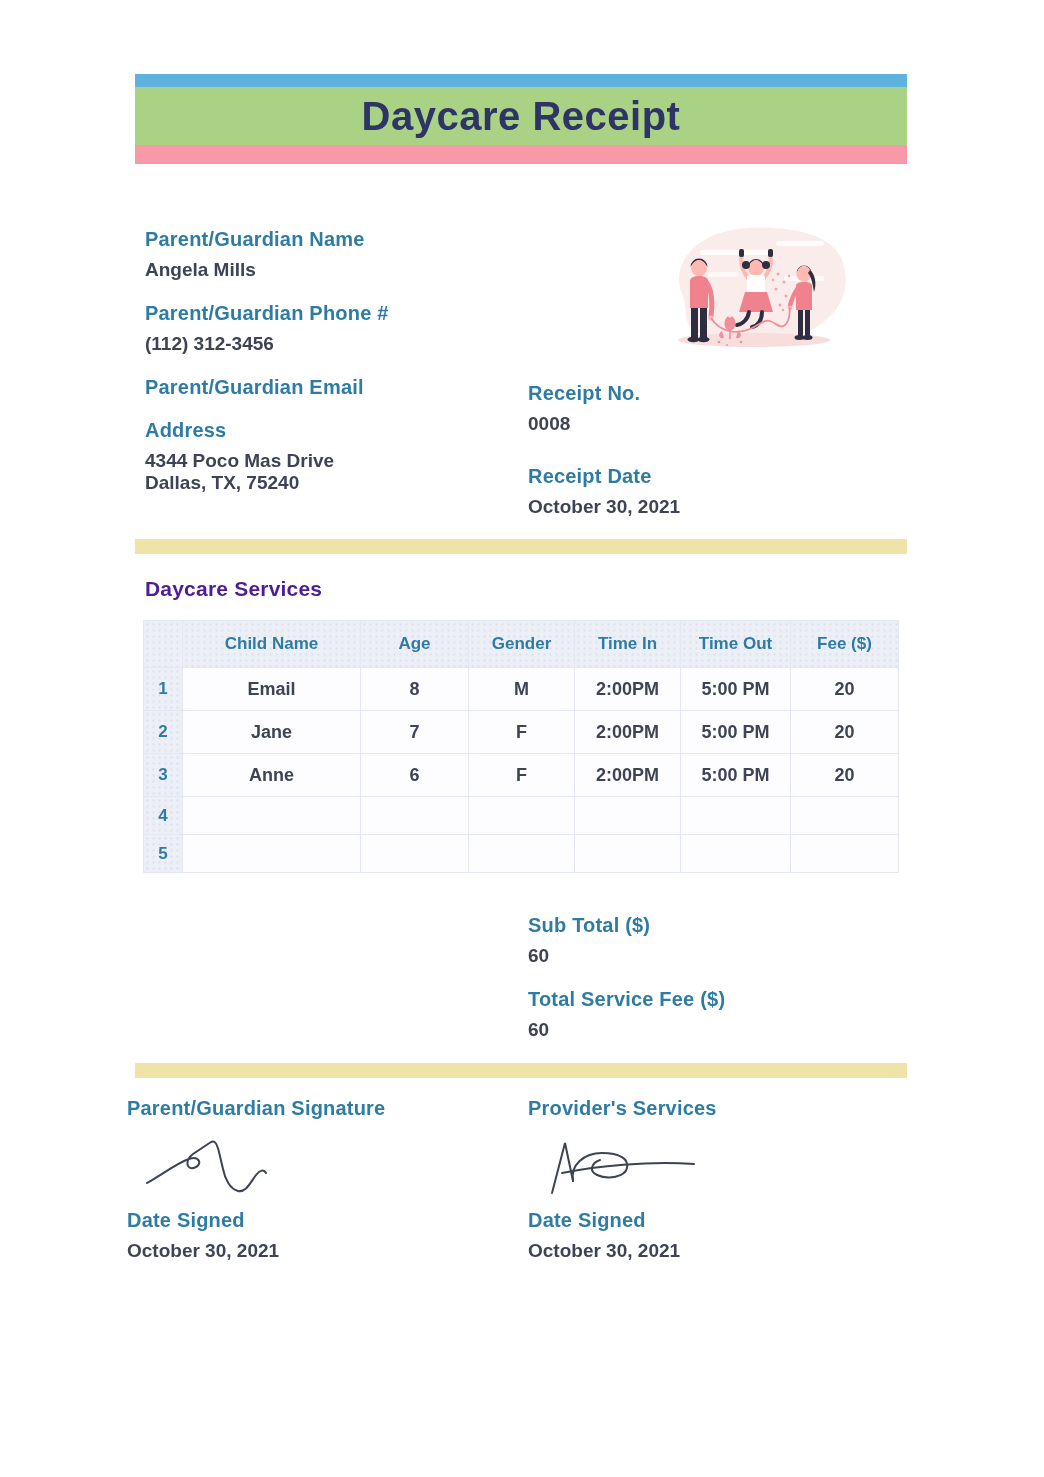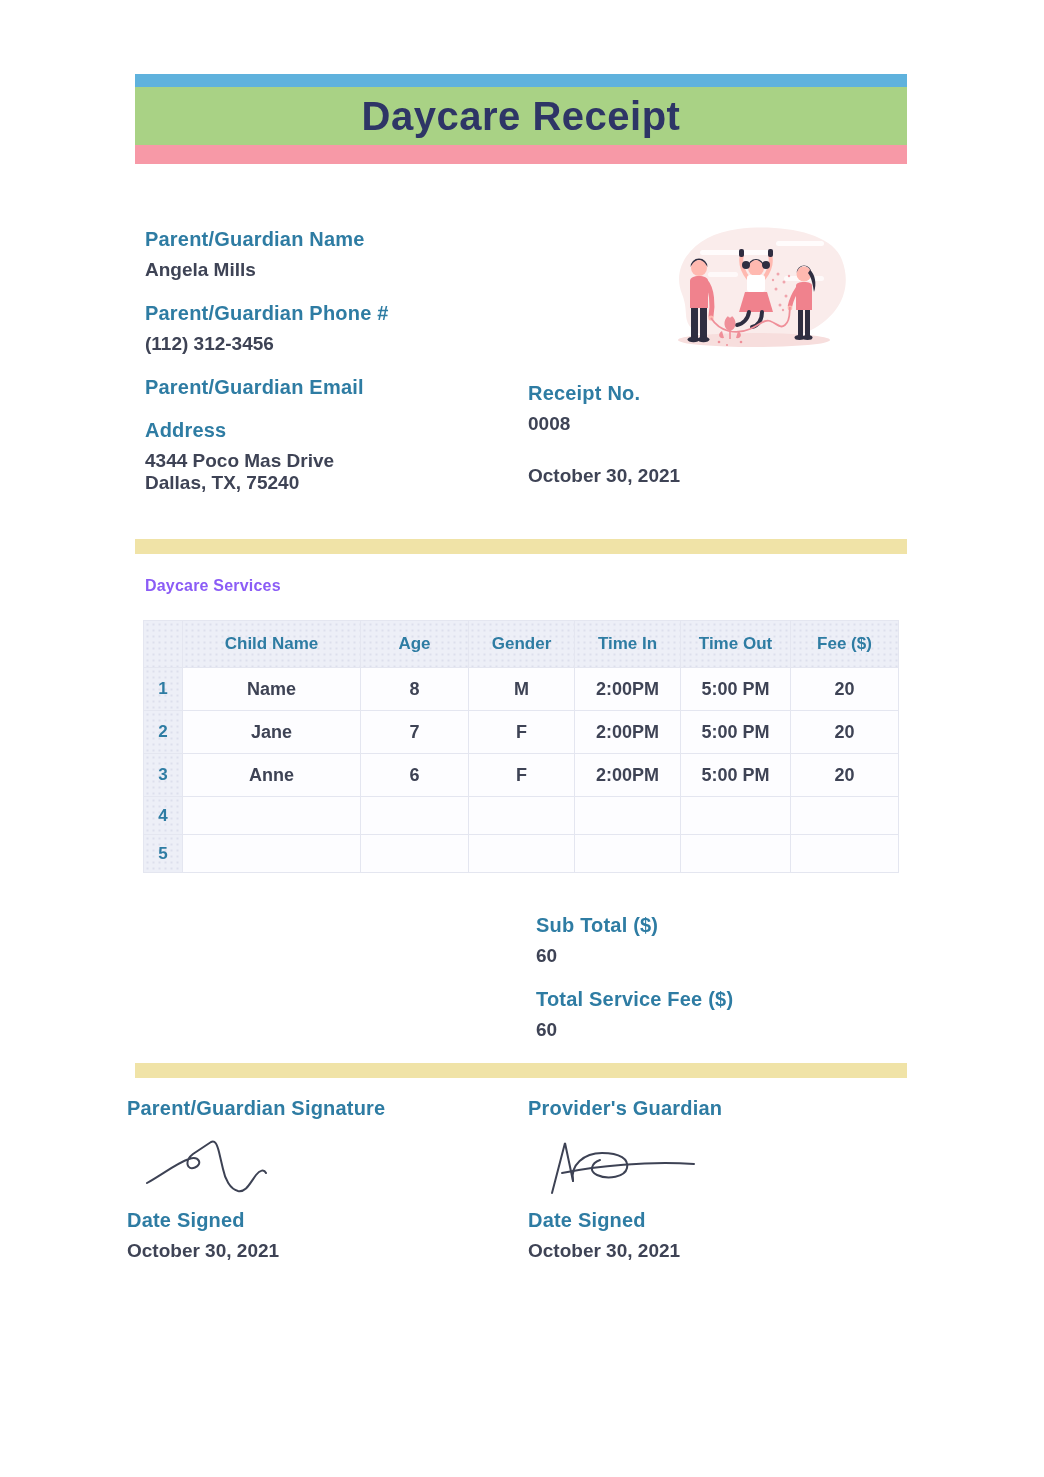--- a/index.html
+++ b/index.html
@@ -26,42 +26,42 @@
   .receipt-meta { position:absolute; left:528px; top:382px; width:320px; }
   .receipt-meta .field { margin-bottom:30px; }
   .illustration-wrap { position:absolute; left:652px; top:216px; width:205px; height:152px; }
 
   
   .divider { position:absolute; left:135px; width:772px; height:15px; background:#f0e3a7; }
   .divider-1 { top:539px; }
   .divider-2 { top:1063px; }
 
   
-  .services-title { position:absolute; left:145px; top:577px; font-size:16px; color:#8b5cf6; letter-spacing:0.2px; }
+  .services-title { position:absolute; left:145px; top:577px; font-size:21px; color:#4c1d95; letter-spacing:0.2px; }
   .services-table {
     position:absolute; left:143px; top:620px; width:755px;
     border-collapse:collapse; table-layout:fixed;
   }
   .services-table th, .services-table td {
     border:1px solid #e4e6f0; text-align:center; vertical-align:middle;
   }
   .services-table th {
     height:47px; background-color:#edeff7; color:#2e7ca3; font-size:17px;
     background-image:radial-gradient(#dcdfec 0.8px, rgba(0,0,0,0) 0.8px);
     background-size:6px 6px;
   }
   .services-table td { height:43px; background:#fdfdff; color:#3e4355; font-size:18px; font-weight:bold; }
   .services-table tr.short td { height:38px; }
   .services-table td.num {
     background-color:#edeff7; color:#2e7ca3; font-size:17px;
     background-image:radial-gradient(#dcdfec 0.8px, rgba(0,0,0,0) 0.8px);
     background-size:6px 6px;
   }
 
-  .totals { position:absolute; left:528px; top:914px; width:320px;margin-left:8px; }
+  .totals { position:absolute; left:528px; top:914px; width:320px; }
 
   
   .sig-parent   { position:absolute; left:127px; top:1097px; width:340px; }
   .sig-provider { position:absolute; left:528px; top:1097px; width:340px; }
   .sig-image { display:block; margin:12px 0 10px 14px; }
 </style>
 </head>
 <body>
 
 <div class="page">
@@ -159,20 +159,21 @@
       </g>
     </svg>
   </div>
 
   <div class="receipt-meta">
     <div class="field">
       <div class="field-label">Receipt No.</div>
       <div class="field-value">0008</div>
     </div>
     <div class="field">
+      <div class="field-label">Receipt Date</div>
       <div class="field-value">October 30, 2021</div>
     </div>
   </div>
 
   <div class="divider divider-1"></div>
 
   <div class="services-title">Daycare Services</div>
 
   <table class="services-table">
     <colgroup>
@@ -191,21 +192,21 @@
         <th>Age</th>
         <th>Gender</th>
         <th>Time In</th>
         <th>Time Out</th>
         <th>Fee ($)</th>
       </tr>
     </thead>
     <tbody>
       <tr>
         <td class="num">1</td>
-        <td>Name</td>
+        <td>Email</td>
         <td>8</td>
         <td>M</td>
         <td>2:00PM</td>
         <td>5:00 PM</td>
         <td>20</td>
       </tr>
       <tr>
         <td class="num">2</td>
         <td>Jane</td>
         <td>7</td>
@@ -260,21 +261,21 @@
   <div class="sig-parent">
     <div class="field-label">Parent/Guardian Signature</div>
     <svg class="sig-image" width="200" height="68" viewBox="0 0 200 68">
       <path d="M6,52 C22,43 36,32 48,28 C58,24.5 62,33 54,36.5 C46,40 43,30 52,23 L70,11 C74,9 76,13 78,21 L82,38 C84,48 89,58 97,60 C105,61.5 109,52 115,44 C119,39 123,38 125,42" stroke="#3d4254" stroke-width="2" fill="none" stroke-linecap="round"></path>
     </svg>
     <div class="field-label">Date Signed</div>
     <div class="field-value">October 30, 2021</div>
   </div>
 
   <div class="sig-provider">
-    <div class="field-label">Provider's Guardian</div>
+    <div class="field-label">Provider's Services</div>
     <svg class="sig-image" width="200" height="68" viewBox="0 0 200 68">
       <g stroke="#3d4254" stroke-width="2" fill="none" stroke-linecap="round">
         <path d="M10,62 L23,12 L31,50"></path>
         <path d="M31,50 C28,34 42,22 60,22 C78,22 87,28 85,37 C83,46 66,49 55,44 C47,40.5 49,32 58,29"></path>
         <path d="M20,42 C55,35 105,30 152,33"></path>
       </g>
     </svg>
     <div class="field-label">Date Signed</div>
     <div class="field-value">October 30, 2021</div>
   </div>

